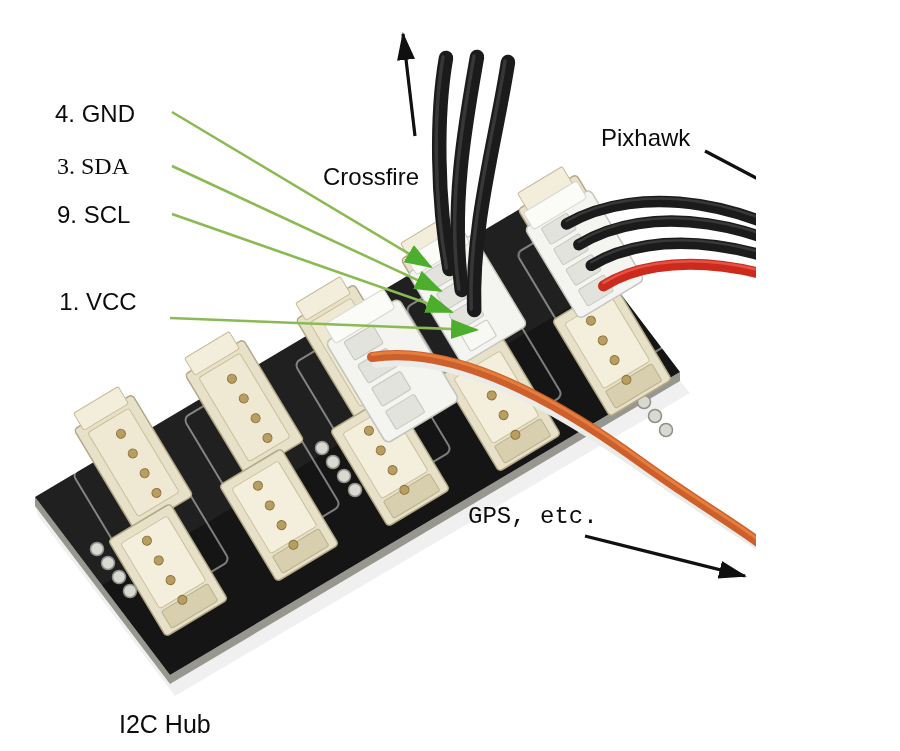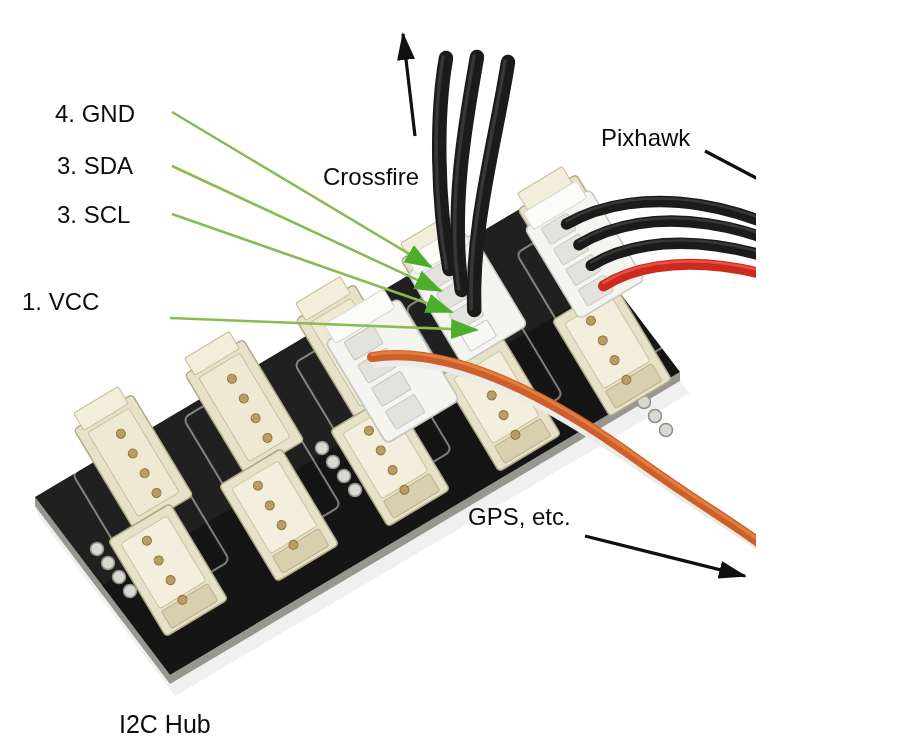--- a/index.html
+++ b/index.html
@@ -1,26 +1,26 @@
 <!DOCTYPE html>
 <html><head>
 <meta charset="utf-8">
 <style>
   html,body{margin:0;padding:0;background:#ffffff;}
   .stage{position:relative;width:756px;height:751px;background:#ffffff;overflow:hidden;
          font-family:"Liberation Sans",sans-serif;color:#0c0c0c;}
   .stage svg{position:absolute;left:0;top:0;}
   .lbl{position:absolute;font-size:24px;line-height:1.1;white-space:nowrap;color:#0c0c0c;}
-  .lbl-vcc{position:absolute;left:22px;top:287px;width:152px;text-align:left;
+  .lbl-vcc{position:absolute;left:22px;top:287px;width:152px;text-align:center;
            font-size:24px;line-height:30px;color:#0c0c0c;}
   .lbl-crossfire{left:323px;top:164px;}
   .lbl-pixhawk{left:601px;top:125px;}
-  .lbl-gps{left:468px;top:504px;}
+  .lbl-gps{left:468px;top:504px;font-family:Liberation Mono, monospace;}
   .lbl-pin4{left:55px;top:101px;}
-  .lbl-pin3{left:57px;top:153px;}
+  .lbl-pin3{left:57px;top:153px;font-family:Liberation Serif, serif;}
   .lbl-pin2{left:57px;top:202px;}
   .lbl-hub{left:119px;top:699px;font-size:25px;margin-top:12px;}
 </style>
 </head>
 <body>
 
 <div class="stage">
 
 <svg width="900" height="751" viewBox="0 0 900 751">
   <defs>
@@ -147,21 +147,21 @@
 
   <g fill="none" stroke-width="3.2" stroke="#101010">
     <path d="M415,136 L403,34" marker-end="url(#mkblack)"></path>
     <path d="M705,151 L849,227" marker-end="url(#mkblack)"></path>
     <path d="M585,536 L745,576" marker-end="url(#mkblack)"></path>
   </g>
 </svg>
 
 <div class="lbl lbl-pin4">4. GND</div>
 <div class="lbl lbl-pin3">3. SDA</div>
-<div class="lbl lbl-pin2">3. SCL</div>
+<div class="lbl lbl-pin2">9. SCL</div>
 <div class="lbl-vcc">
   <div>1. VCC</div>
 </div>
 <div class="lbl lbl-crossfire">Crossfire</div>
 <div class="lbl lbl-pixhawk">Pixhawk</div>
 <div class="lbl lbl-gps">GPS, etc.</div>
 <div class="lbl lbl-hub">I2C Hub</div>
 
 </div>
 

